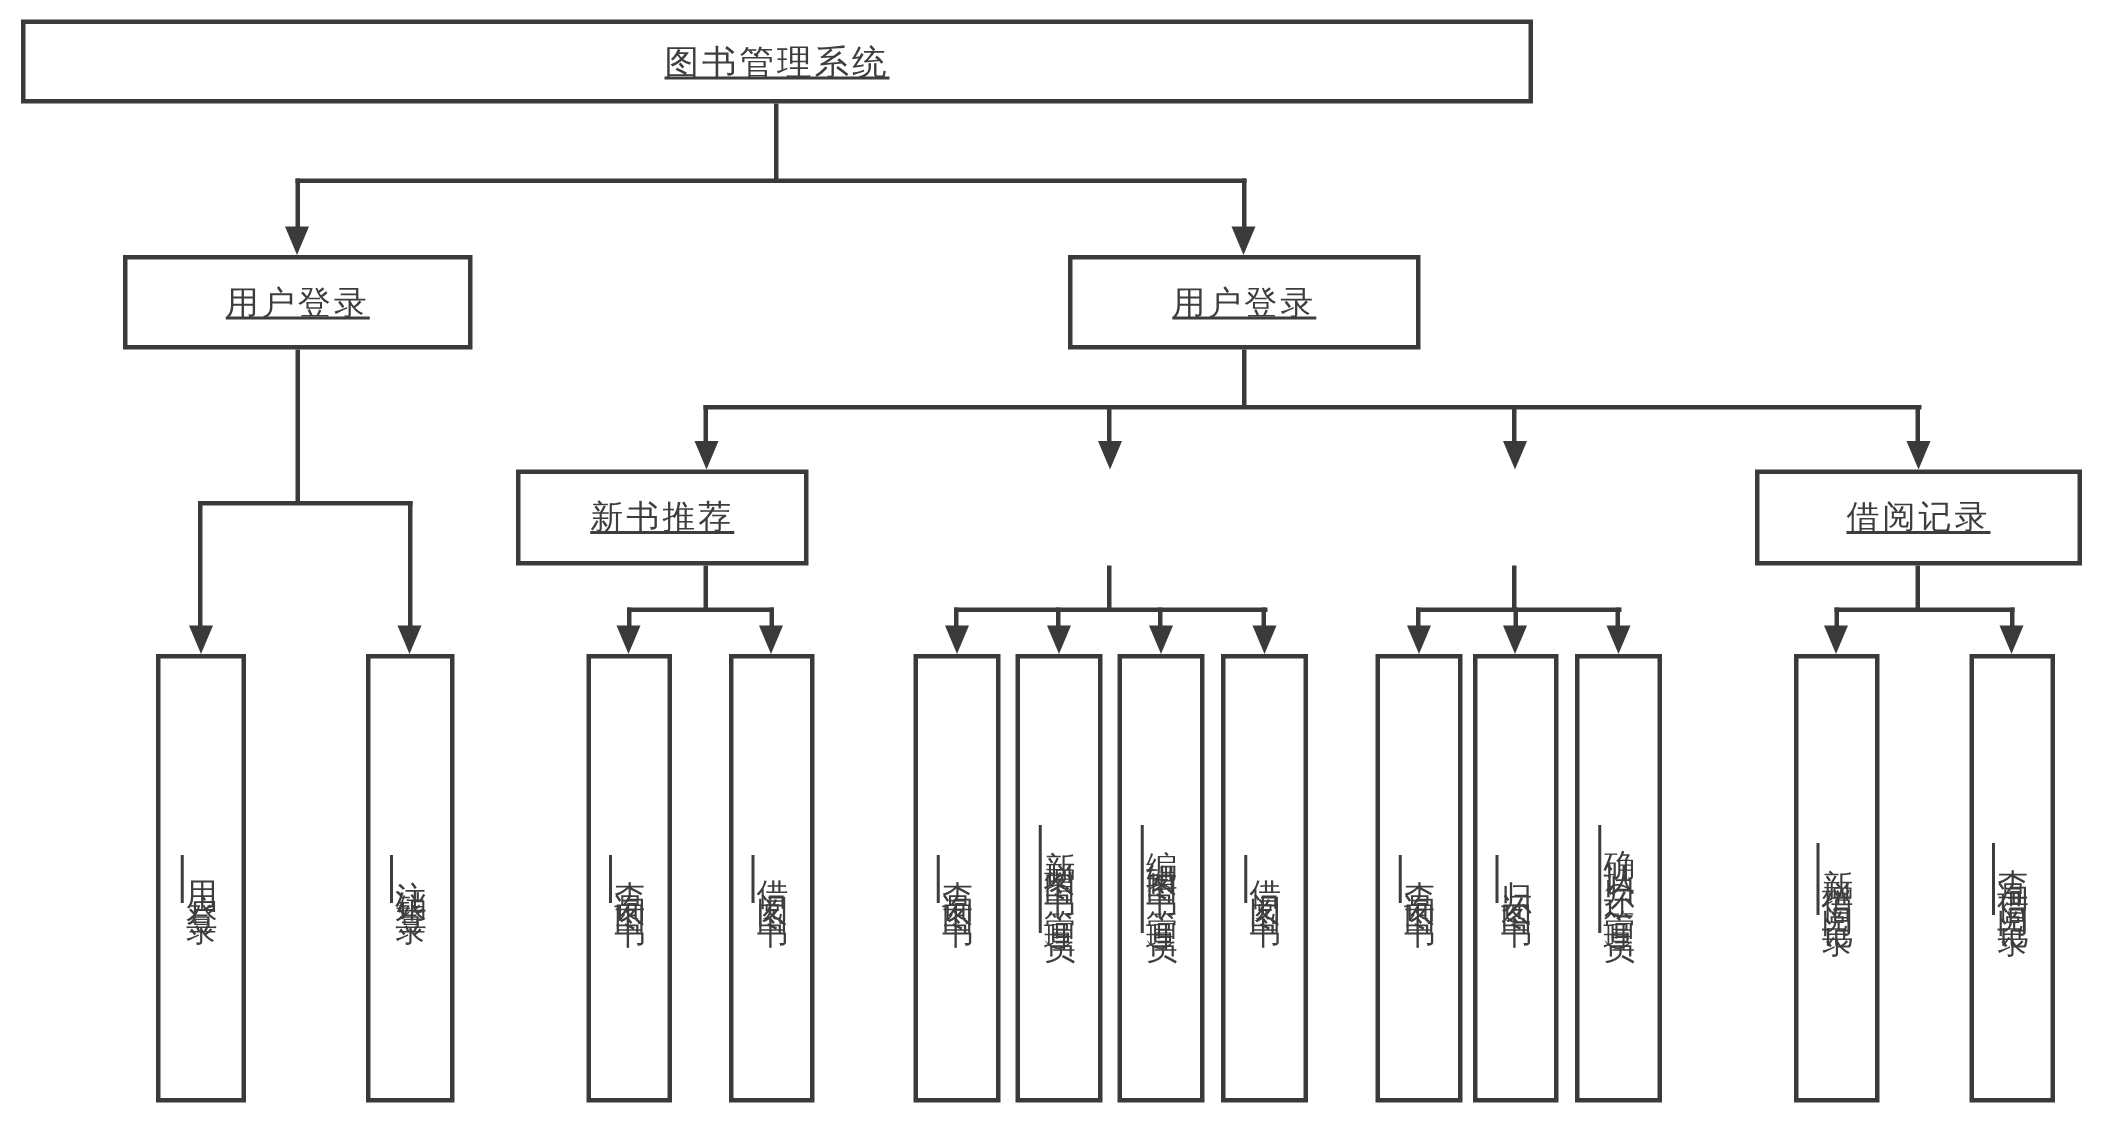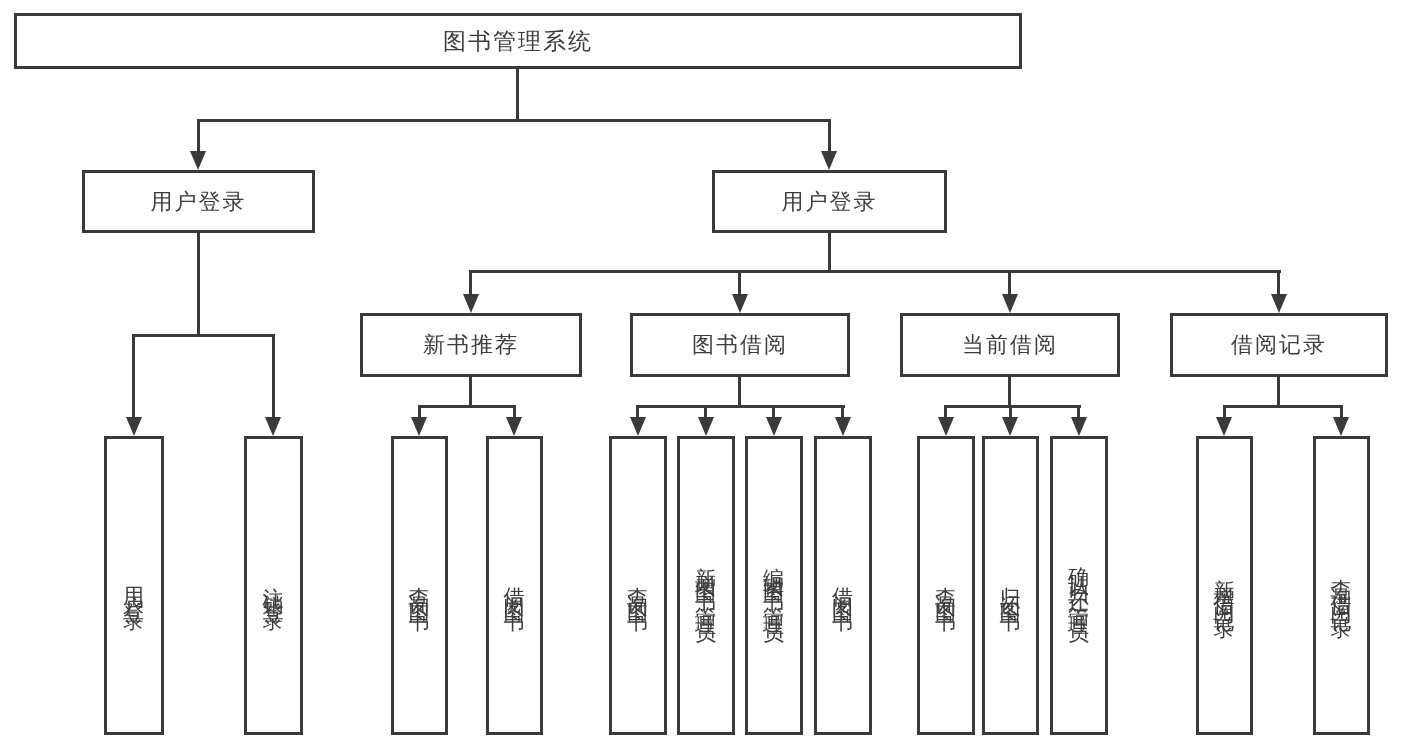--- a/index.html
+++ b/index.html
@@ -13,20 +13,21 @@
   }
   .box {
     position: absolute;
     box-sizing: border-box;
     border: 3px solid #3a3a3a;
     background: #ffffff;
     color: #3d3d3d;
     display: flex;
     align-items: center;
     justify-content: center;
+    text-decoration: underline;
   }
   .lvl1 { font-size: 23px; letter-spacing: 2px; }
   .lvl2, .lvl3 { font-size: 22px; letter-spacing: 2px; }
   .leaf {
     writing-mode: vertical-rl;
     text-orientation: mixed;
     font-size: 21px;
     letter-spacing: 8px;
     line-height: 1;
   }
@@ -78,23 +79,21 @@
   <div class="hl" style="left:469px;top:270px;width:812px"></div>
   <div class="vl" style="left:469px;top:270px;height:26px"></div>
   <div class="ar" style="left:463px;top:294px"></div>
   <div class="vl" style="left:738px;top:270px;height:26px"></div>
   <div class="ar" style="left:732px;top:294px"></div>
   <div class="vl" style="left:1008px;top:270px;height:26px"></div>
   <div class="ar" style="left:1002px;top:294px"></div>
   <div class="vl" style="left:1277px;top:270px;height:26px"></div>
   <div class="ar" style="left:1271px;top:294px"></div>
 
-  <div class="box lvl3" style="left:360px;top:313px;width:222px;height:64px">新书推荐</div>
-  <div class="box lvl3" style="left:630px;top:313px;width:220px;height:64px">图书借阅</div>
-  <div class="box lvl3" style="left:900px;top:313px;width:220px;height:64px">当前借阅</div>
+  <div class="box lvl3" style="left:344px;top:313px;width:195px;height:64px">新书推荐</div>
   <div class="box lvl3" style="left:1170px;top:313px;width:218px;height:64px">借阅记录</div>
 
   <div class="vl" style="left:469px;top:377px;height:30px"></div>
   <div class="vl" style="left:738px;top:377px;height:30px"></div>
   <div class="vl" style="left:1008px;top:377px;height:30px"></div>
   <div class="vl" style="left:1277px;top:377px;height:30px"></div>
 
   <div class="hl" style="left:418px;top:405px;width:98px"></div>
   <div class="hl" style="left:636px;top:405px;width:209px"></div>
   <div class="hl" style="left:944px;top:405px;width:137px"></div>

